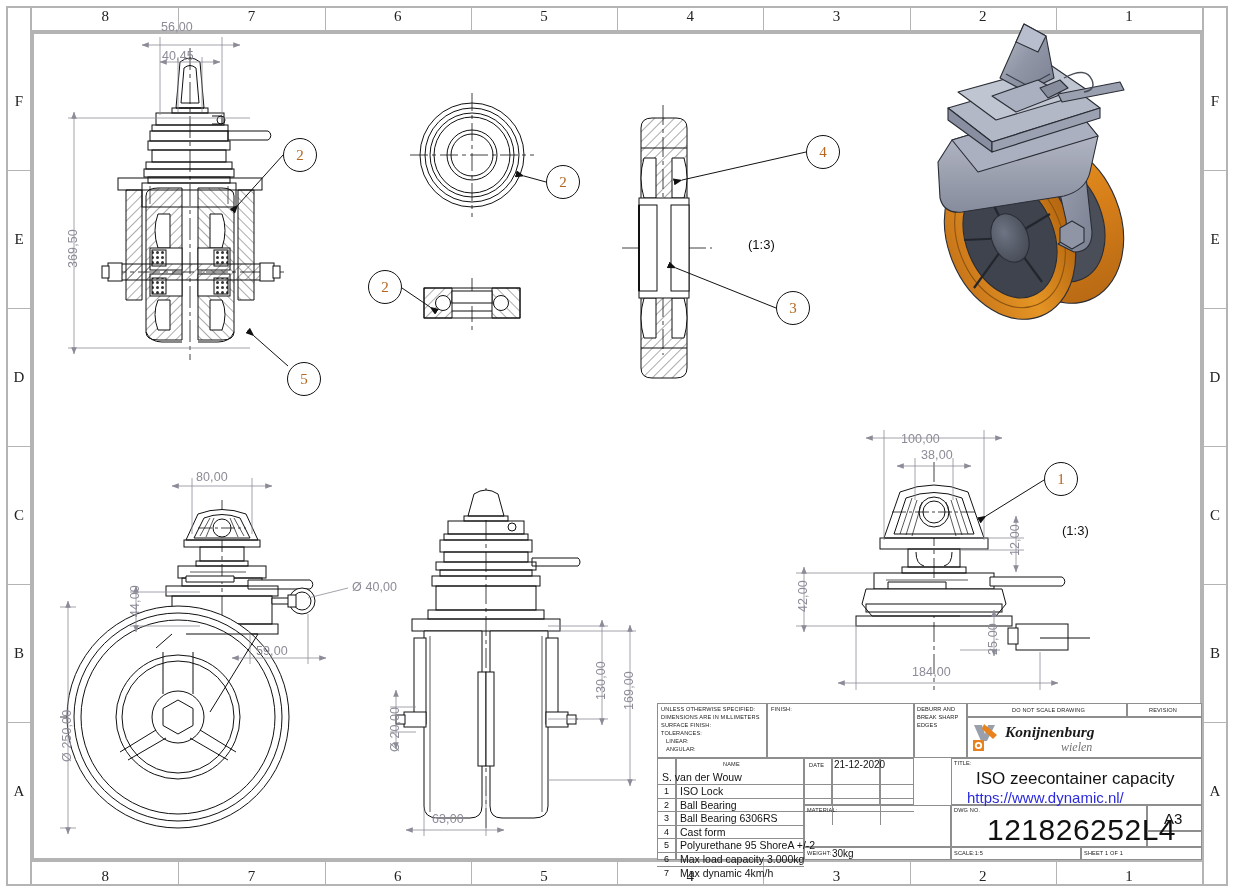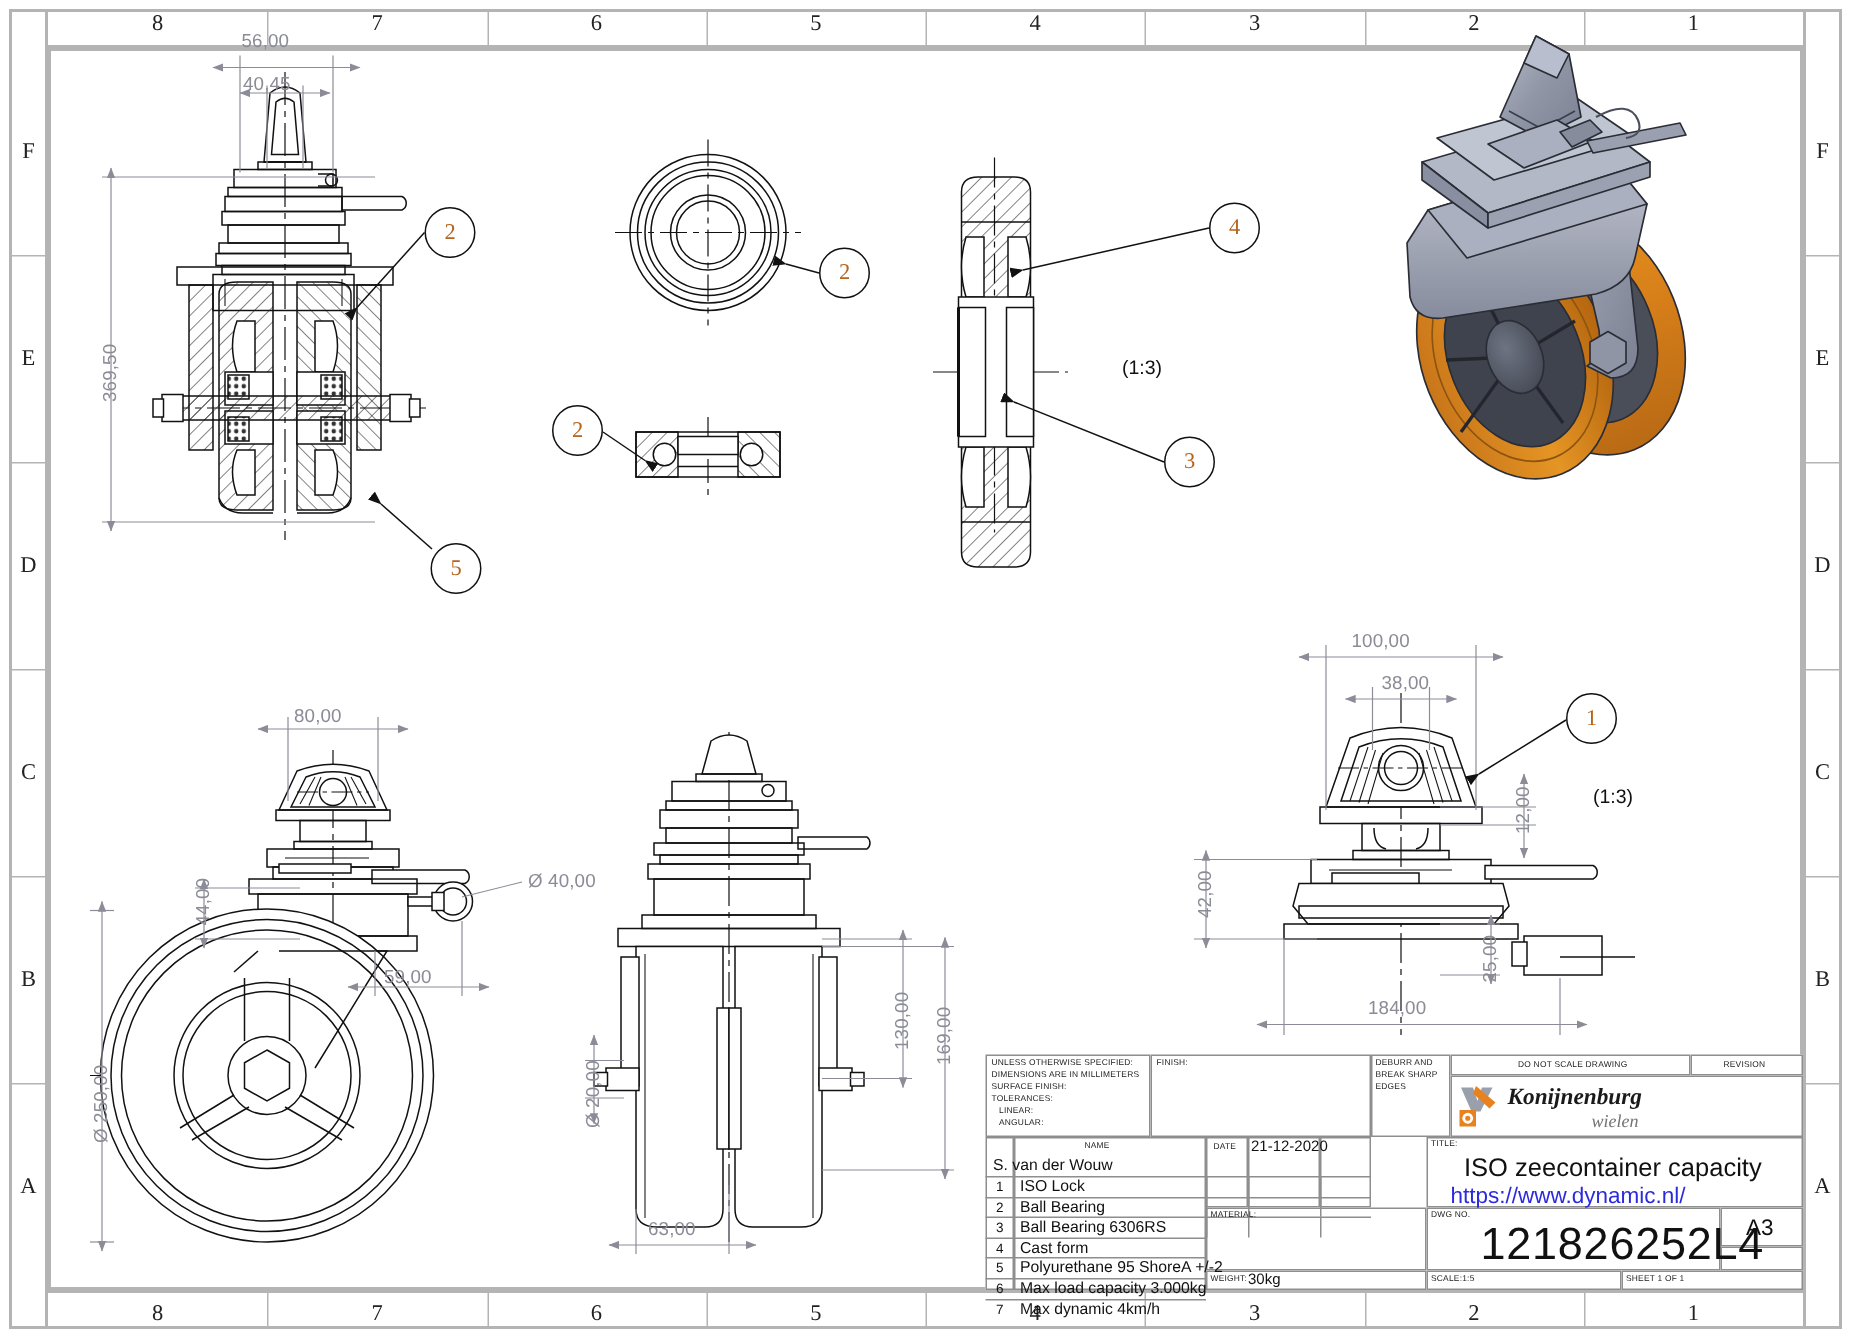--- a/index.html
+++ b/index.html
@@ -556,21 +556,21 @@
       <div class="dim v" style="left: 66px; top: 268px;">369,50</div>
       <div class="dim" style="left: 196px; top: 470px;">80,00</div>
       <div class="dim v" style="left: 128px; top: 617px;">44,00</div>
       <div class="dim" style="left: 352px; top: 580px;">Ø 40,00</div>
       <div class="dim" style="left: 256px; top: 644px;">59,00</div>
       <div class="dim v" style="left: 60px; top: 762px;">Ø 250,00</div>
       <div class="dim v" style="left: 388px; top: 752px;">Ø 20,00</div>
       <div class="dim" style="left: 432px; top: 812px;">63,00</div>
       <div class="dim v" style="left: 594px; top: 700px;">130,00</div>
       <div class="dim v" style="left: 622px; top: 710px;">169,00</div>
-      <div class="dim" style="left: 901px; top: 420px;">100,00</div>
+      <div class="dim" style="left: 901px; top: 432px;">100,00</div>
       <div class="dim" style="left: 921px; top: 448px;">38,00</div>
       <div class="dim v" style="left: 1008px; top: 556px;">12,00</div>
       <div class="dim v" style="left: 796px; top: 612px;">42,00</div>
       <div class="dim v" style="left: 986px; top: 655px;">25,00</div>
       <div class="dim" style="left: 912px; top: 665px;">184,00</div>
     </div>
 
   <div id="balloons">
       <div class="balloon" style="left: 283px; top: 138px;">2</div>
       <div class="balloon" style="left: 287px; top: 362px;">5</div>

